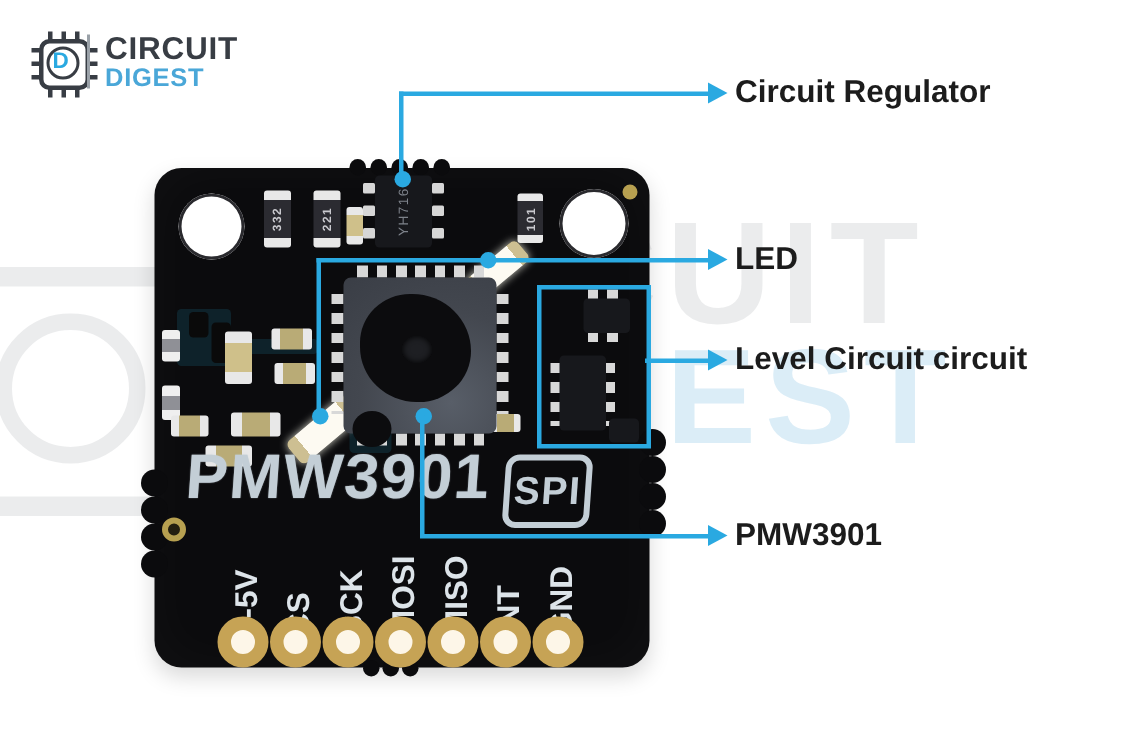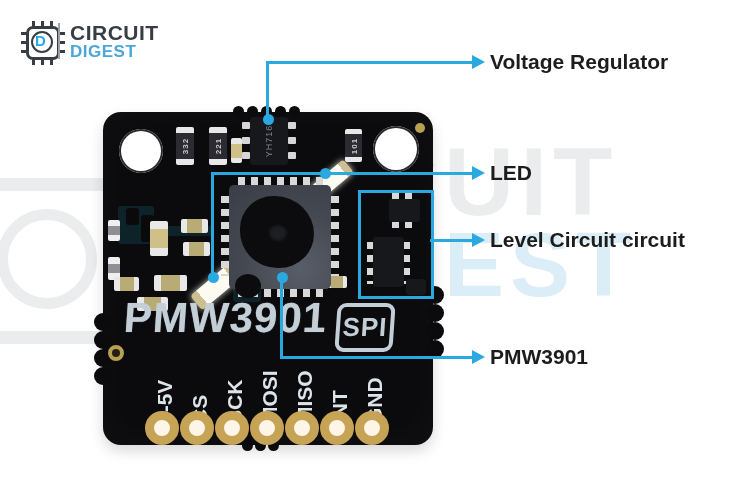--- a/index.html
+++ b/index.html
@@ -202,21 +202,21 @@
   <div class="abs pad" style="left:215px;top:411px;"></div>
   <div class="abs pad" style="left:250px;top:411px;"></div>
   <div class="abs pad" style="left:285px;top:411px;"></div>
   <div class="abs pad" style="left:320px;top:411px;"></div>
   <div class="abs pad" style="left:355px;top:411px;"></div>
 
   <div class="abs c-dot" style="left:263px;top:114px;"></div>
   <div class="abs c-line" style="left:266px;top:61px;width:3px;height:58px;"></div>
   <div class="abs c-line" style="left:266px;top:61px;width:206px;height:3px;"></div>
   <div class="abs c-arrow" style="left:472px;top:55px;"></div>
-  <div class="abs c-label" style="left:490px;top:48px;">Voltage Regulator</div>
+  <div class="abs c-label" style="left:490px;top:48px;">Circuit Regulator</div>
 
   <div class="abs c-dot" style="left:208px;top:272px;"></div>
   <div class="abs c-line" style="left:211px;top:172px;width:3px;height:106px;"></div>
   <div class="abs c-line" style="left:211px;top:172px;width:261px;height:3px;"></div>
   <div class="abs c-dot" style="left:320px;top:168px;"></div>
   <div class="abs c-arrow" style="left:472px;top:166px;"></div>
   <div class="abs c-label" style="left:490px;top:159px;">LED</div>
 
   <div class="abs c-box" style="left:358px;top:190px;width:70px;height:103px;"></div>
   <div class="abs c-line" style="left:430px;top:239px;width:42px;height:3px;"></div>

